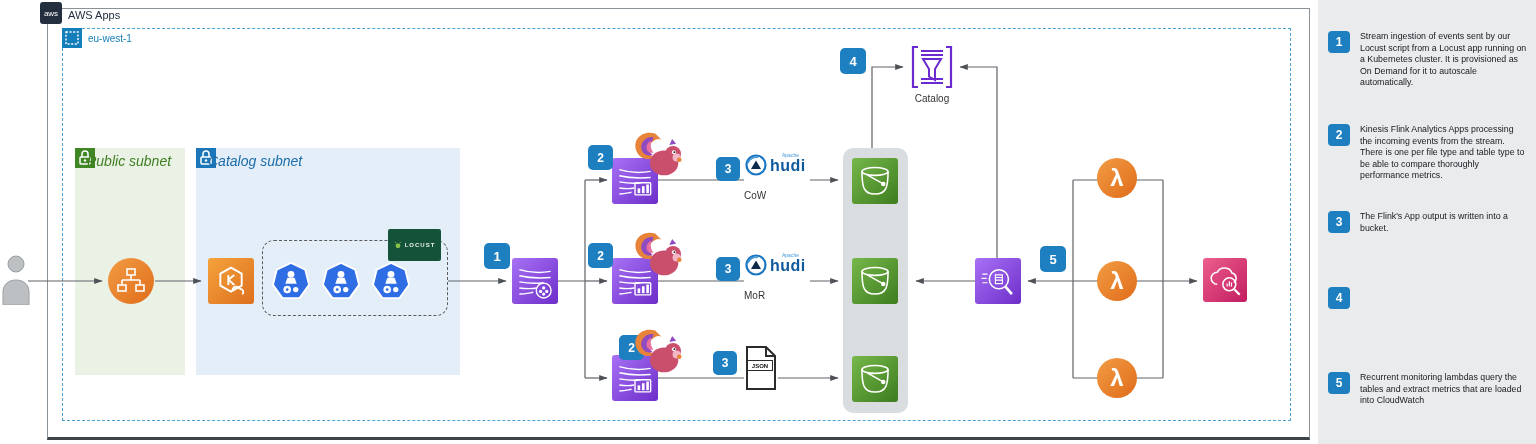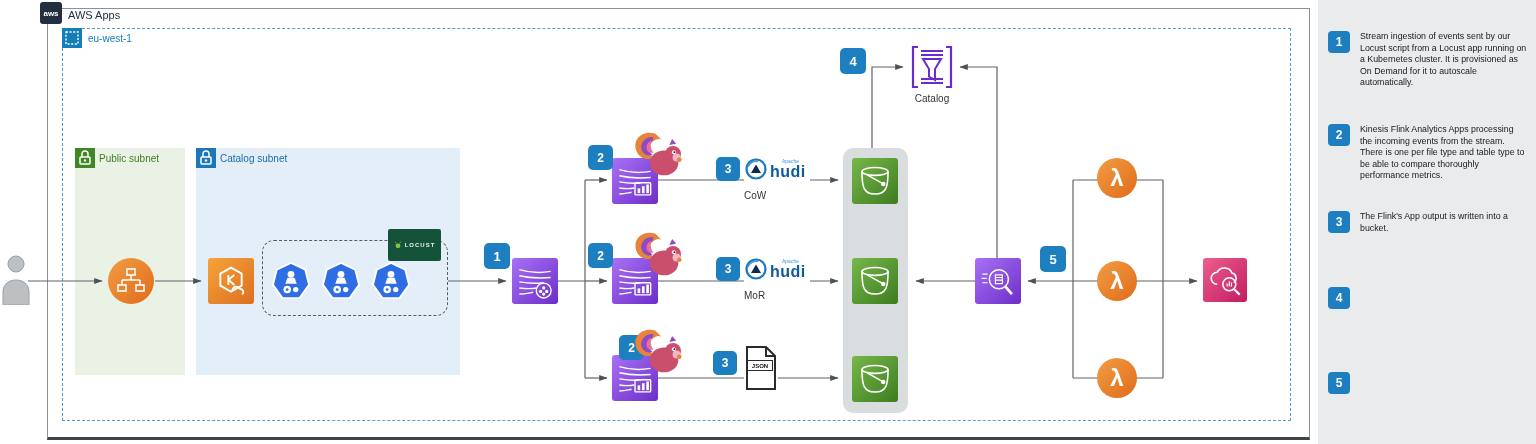--- a/index.html
+++ b/index.html
@@ -4,35 +4,35 @@
 <style>
   * { margin:0; padding:0; box-sizing:border-box; }
   body { font-family:"Liberation Sans", sans-serif; background:#fff; }
   #canvas { position:relative; width:1536px; height:444px; background:#fff; overflow:hidden; }
 
   
   .aws-frame { position:absolute; left:47px; top:8px; width:1263px; height:432px;
     border:1px solid #8a9197; border-bottom:3px solid #3c4349; z-index:0; }
   .aws-badge { position:absolute; left:40px; top:2px; width:22px; height:22px; background:#232f3e;
     border-radius:3px; z-index:5; display:flex; align-items:center; justify-content:center; }
-  .aws-badge span { color:#fff; font-size:8px; font-weight:bold; }
+  .aws-badge span { color:#fff; font-size:8px; font-weight:normal; }
   .aws-title { position:absolute; left:68px; top:9px; font-size:11px; color:#232f3e; z-index:5; }
   .region-frame { position:absolute; left:62px; top:28px; width:1229px; height:393px;
     border:1px dashed #4d9ed1; z-index:0; }
   .region-icon { position:absolute; left:62px; top:28px; width:20px; height:20px; background:#147eba; z-index:5; }
   .region-title { position:absolute; left:88px; top:33px; font-size:10px; color:#147eba; z-index:5; }
 
   
   .subnet { position:absolute; z-index:1; }
   .subnet-public { left:75px; top:148px; width:110px; height:227px; background:#eaf2e6; }
   .subnet-private { left:196px; top:148px; width:264px; height:227px; background:#e3eef9; }
   .subnet-icon { position:absolute; left:0; top:0; width:20px; height:20px; }
   .subnet-icon.green { background:#3f8624; }
   .subnet-icon.blue { background:#1b77ba; }
-  .subnet-label { position:absolute; left:24px; top:5px; font-size:10px; }
+  .subnet-label { position:absolute; left:12px; top:5px; font-size:14px;font-style:italic; }
   .subnet-label.green { color:#3f7e23; }
   .subnet-label.blue { color:#1b6ca8; }
 
   
   .node { position:absolute; z-index:3; }
   .sq46 { width:46px; height:46px; border-radius:3px; display:flex; align-items:center; justify-content:center; }
   .grad-purple { background:linear-gradient(135deg,#a871f5 0%,#6d2ec9 100%); }
   .grad-green  { background:linear-gradient(135deg,#76b84a 0%,#3e7c1f 100%); }
   .grad-orange { background:linear-gradient(135deg,#f5a33c 0%,#dd6f1e 100%); }
   .grad-pink   { background:linear-gradient(135deg,#ec5f8d 0%,#c21c60 100%); }
@@ -55,21 +55,21 @@
   .badge.b26 { width:26px; height:26px; font-size:13px; }
   .badge.b25 { width:25px; height:25px; font-size:12px; }
   .badge.b24 { width:24px; height:24px; font-size:12px; }
 
   
   .s3-box { position:absolute; left:843px; top:148px; width:65px; height:265px; background:#dadddf;
     border-radius:10px; z-index:1; }
 
   
   .hudi { position:absolute; width:66px; height:32px; background:#fff; z-index:3;
-    display:flex; align-items:center; gap:2px; }
+    display:flex; align-items:flex-start; gap:2px; }
   .hudi-text { display:flex; flex-direction:column; line-height:1; }
   .hudi-apache { font-size:5px; color:#4298d8; margin-left:12px; }
   .hudi-word { font-size:16px; font-weight:bold; color:#0f5a9e; letter-spacing:0.5px; }
   .row-label { position:absolute; width:66px; font-size:10px; color:#333; z-index:3; }
 
   
   .json-icon { position:absolute; left:744px; top:345px; width:34px; height:46px; background:#fff; z-index:3; }
   .json-label { position:absolute; left:3px; top:15px; width:26px; height:11px; border:1.5px solid #2b2b2b;
     background:#fff; color:#111; font-size:6px; font-weight:bold; display:flex; align-items:center; justify-content:center; }
 
@@ -436,16 +436,17 @@
     </div>
     <div class="note" style="top:211px;">
       <div class="note-badge">3</div>
       <div class="note-text">The Flink's App output is written into a bucket.</div>
     </div>
     <div class="note" style="top:287px;">
       <div class="note-badge">4</div>
     </div>
     <div class="note" style="top:372px;">
       <div class="note-badge">5</div>
+      <div class="note-text">Recurrent monitoring lambdas query the tables and extract metrics that are loaded into CloudWatch</div>
     </div>
   </div>
 
 </div>
 
 </body></html>

